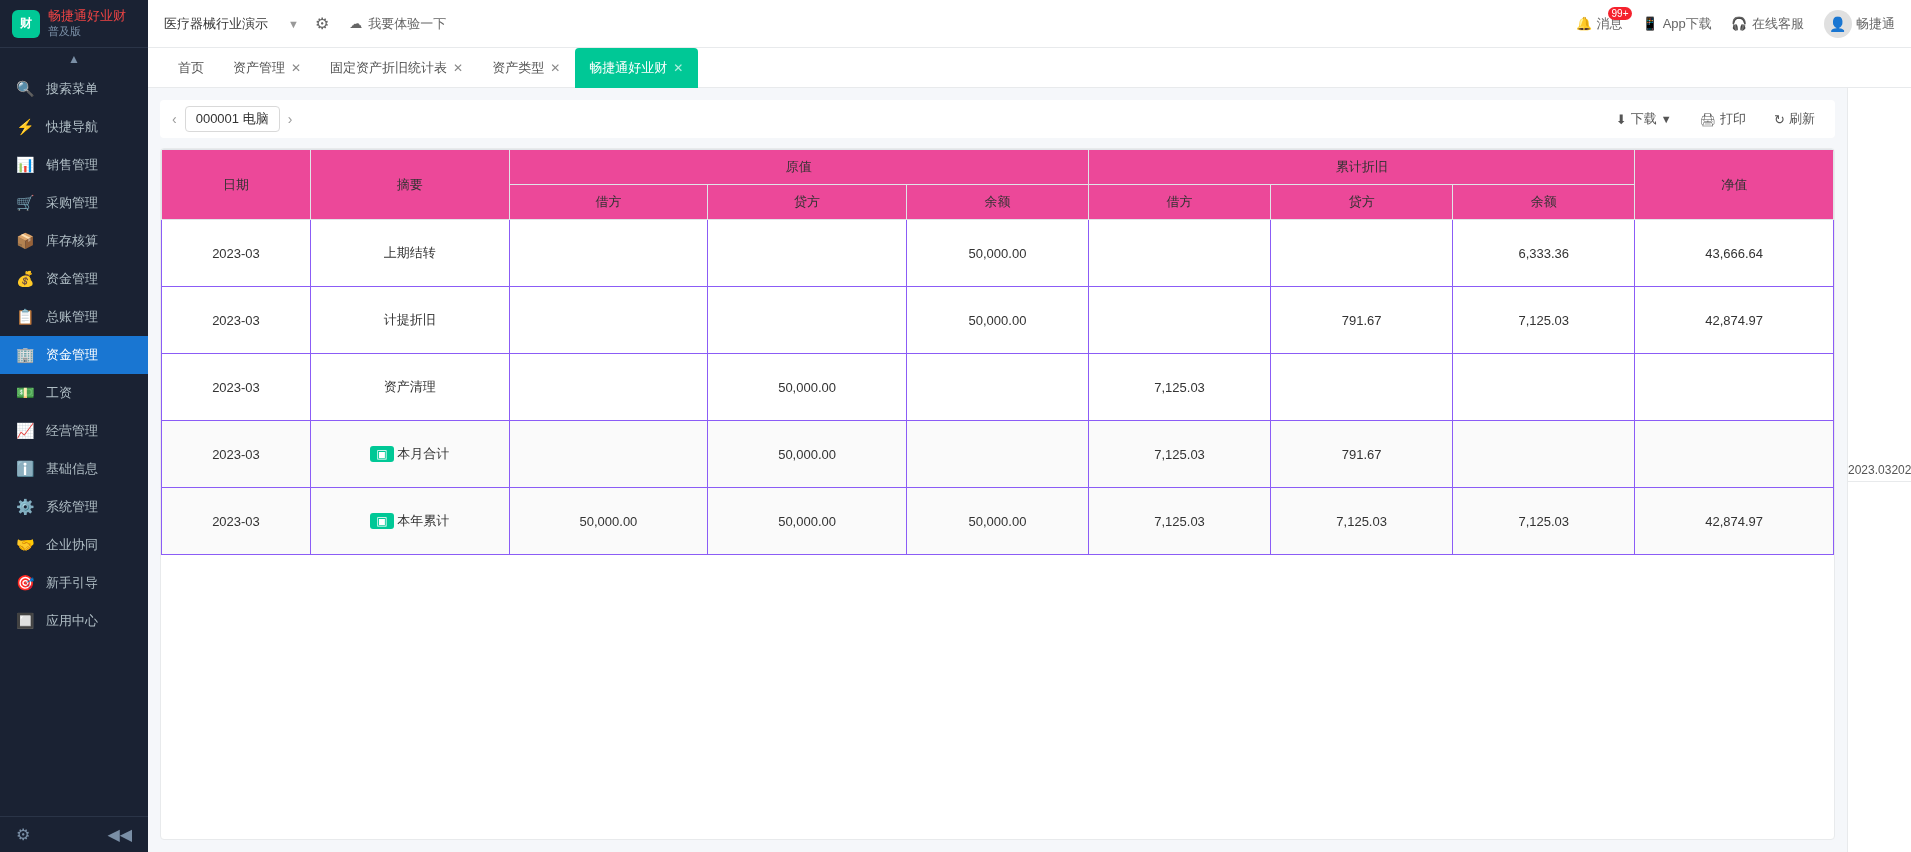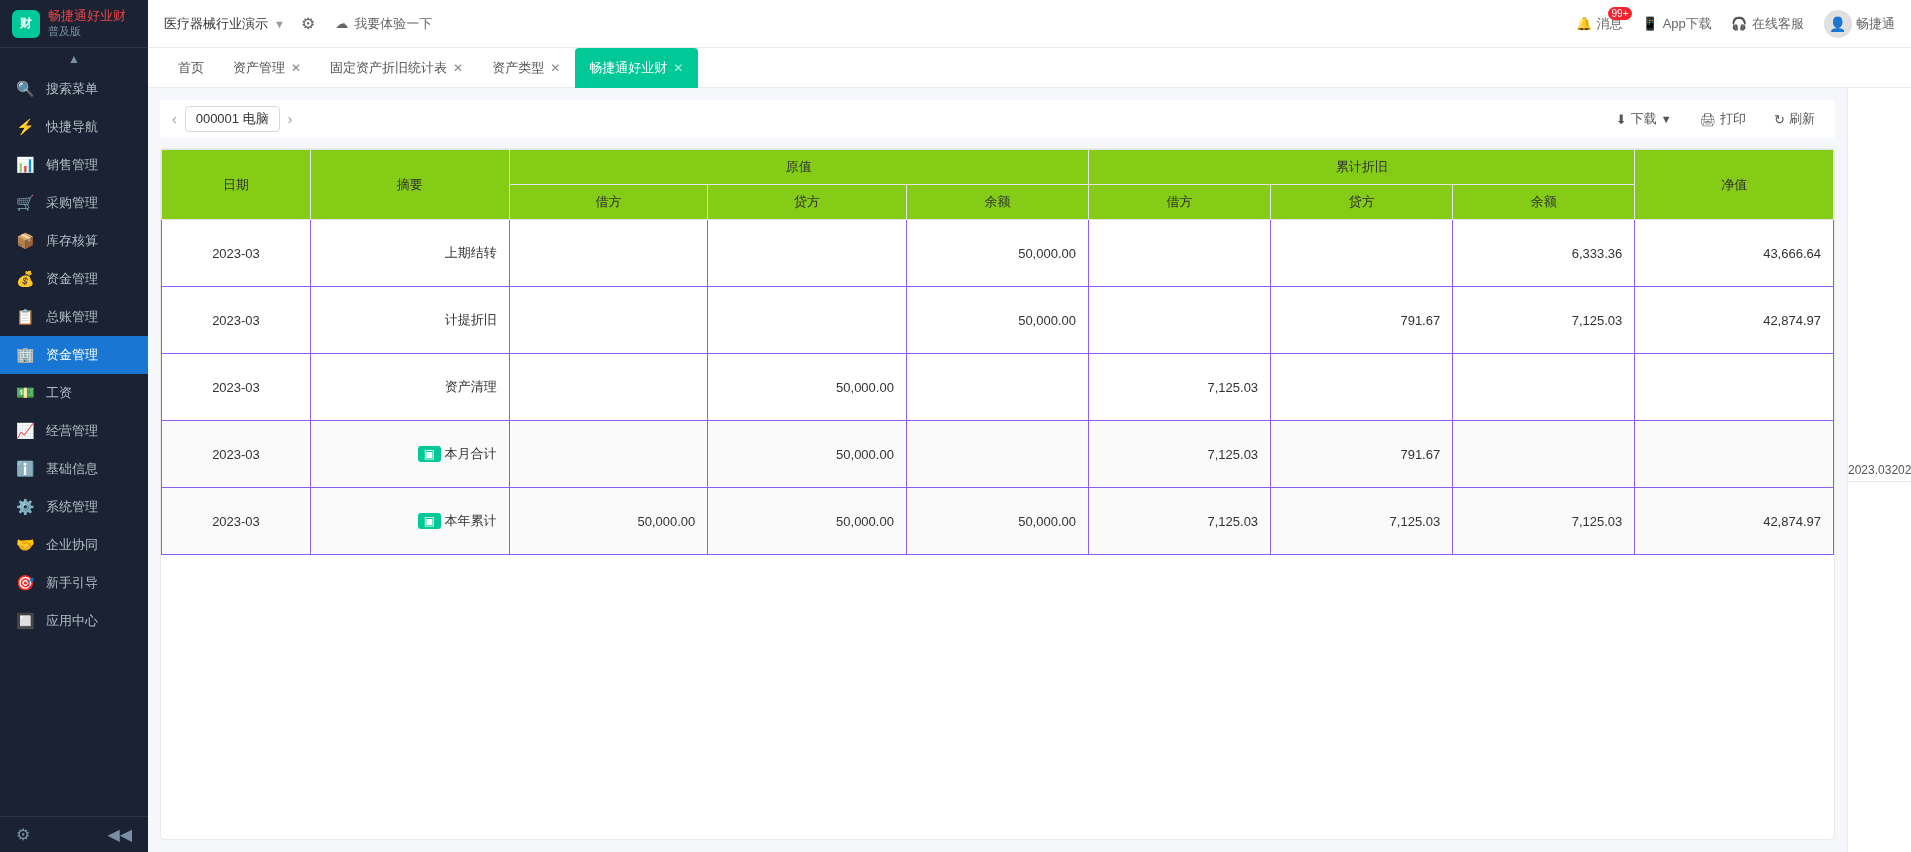--- a/index.html
+++ b/index.html
@@ -66,21 +66,21 @@
     .topbar {
       background: #fff;
       height: 48px;
       display: flex;
       align-items: center;
       padding: 0 16px;
       border-bottom: 1px solid #e8eaec;
       gap: 12px;
     }
     .topbar-company {
-      display: flex; align-items: center; gap: 6px;
+      display: flex; align-items: center; gap: 20px;
       font-size: 13px; color: #333; cursor: pointer;
     }
     .topbar-company .arrow { color: #999; font-size: 11px; }
     .topbar-gear { color: #666; cursor: pointer; font-size: 16px; margin-left: 4px; }
     .topbar-experience {
       display: flex; align-items: center; gap: 6px;
       color: #666; font-size: 13px; margin-left: 8px;
     }
     .topbar-right {
       margin-left: auto;
@@ -173,36 +173,36 @@
       border-radius: 4px;
       overflow: auto;
       border: 1px solid #e8eaec;
     }
     table {
       width: 100%;
       border-collapse: collapse;
       font-size: 13px;
     }
     thead tr th {
-      background: #84cc16;
+      background: #ec4899;
       padding: 8px 12px;
       border: 1px solid #e0e4e8;
       color: #333;
       font-weight: 500;
       white-space: nowrap;
     }
     tbody tr td {
       padding: 24px 12px;
       border: 1px solid #8b5cf6;
       text-align: center;
       color: #333;
       white-space: nowrap;
     }
-    .td-left { text-align: right; }
-    .td-right { text-align: right; }
+    .td-left { text-align: center; }
+    .td-right { text-align: center; }
     .row-summary td { background: #fafafa; }
     .monthly-badge {
       display: inline-flex; align-items: center; gap: 4px;
       background: #00c896; color: #fff; border-radius: 3px;
       padding: 1px 6px; font-size: 12px;
     }
 
     
     .timeline-panel {
       width: 64px;

